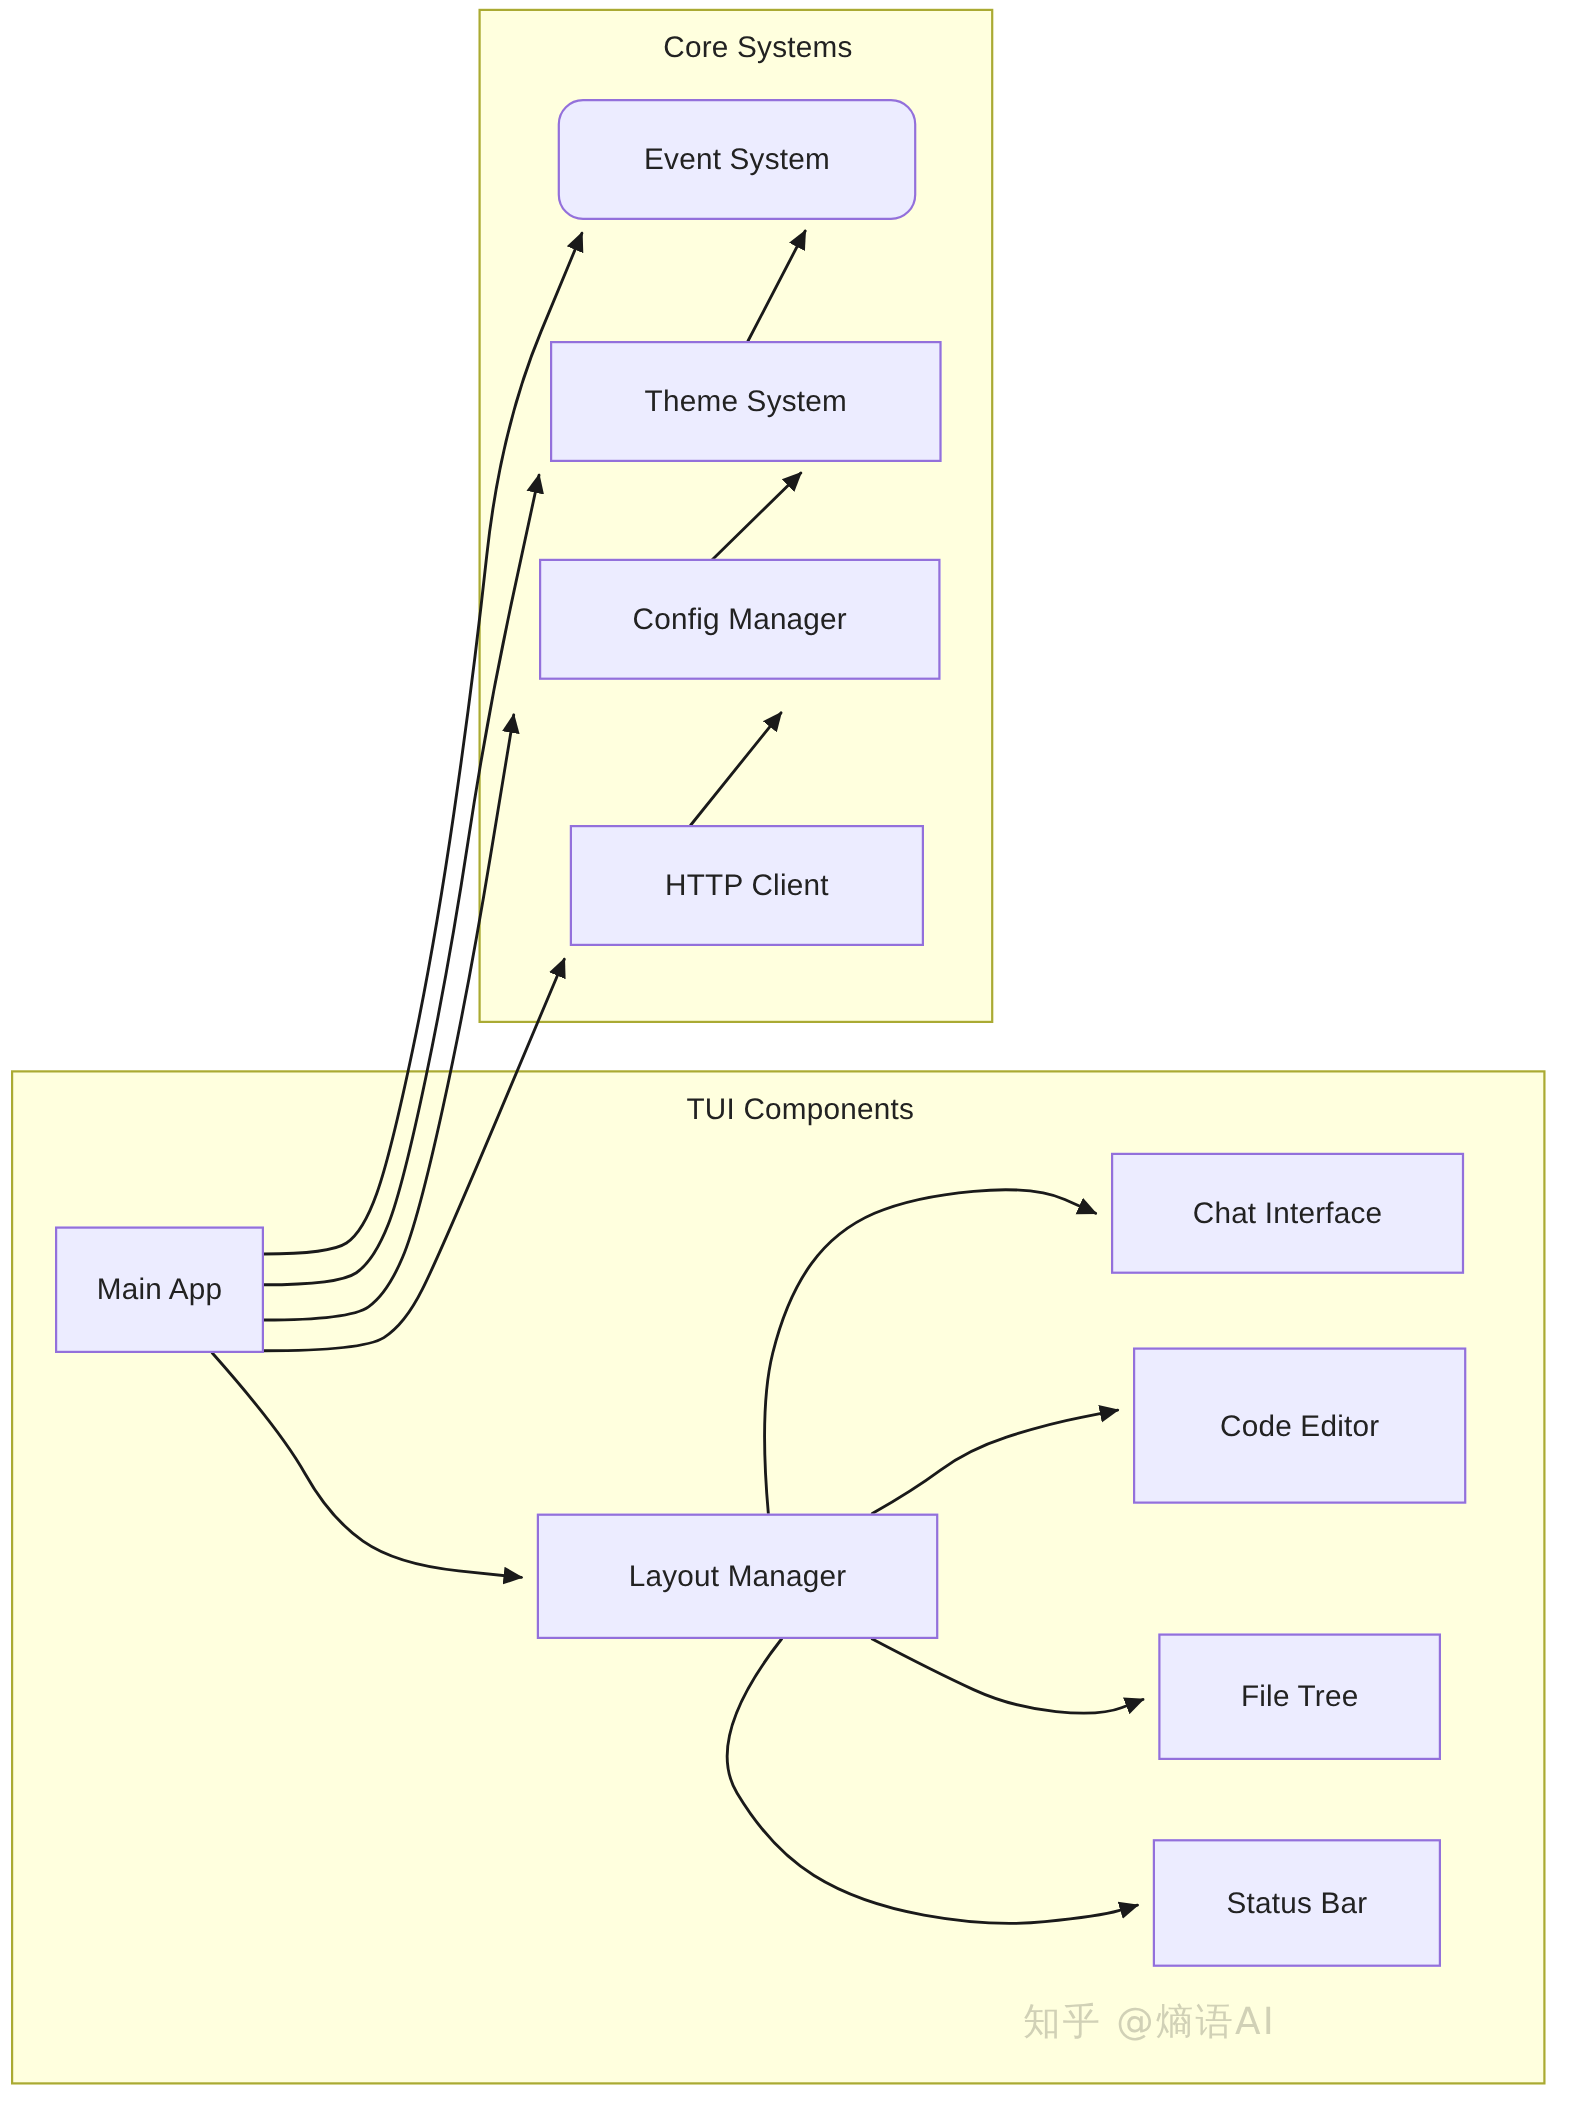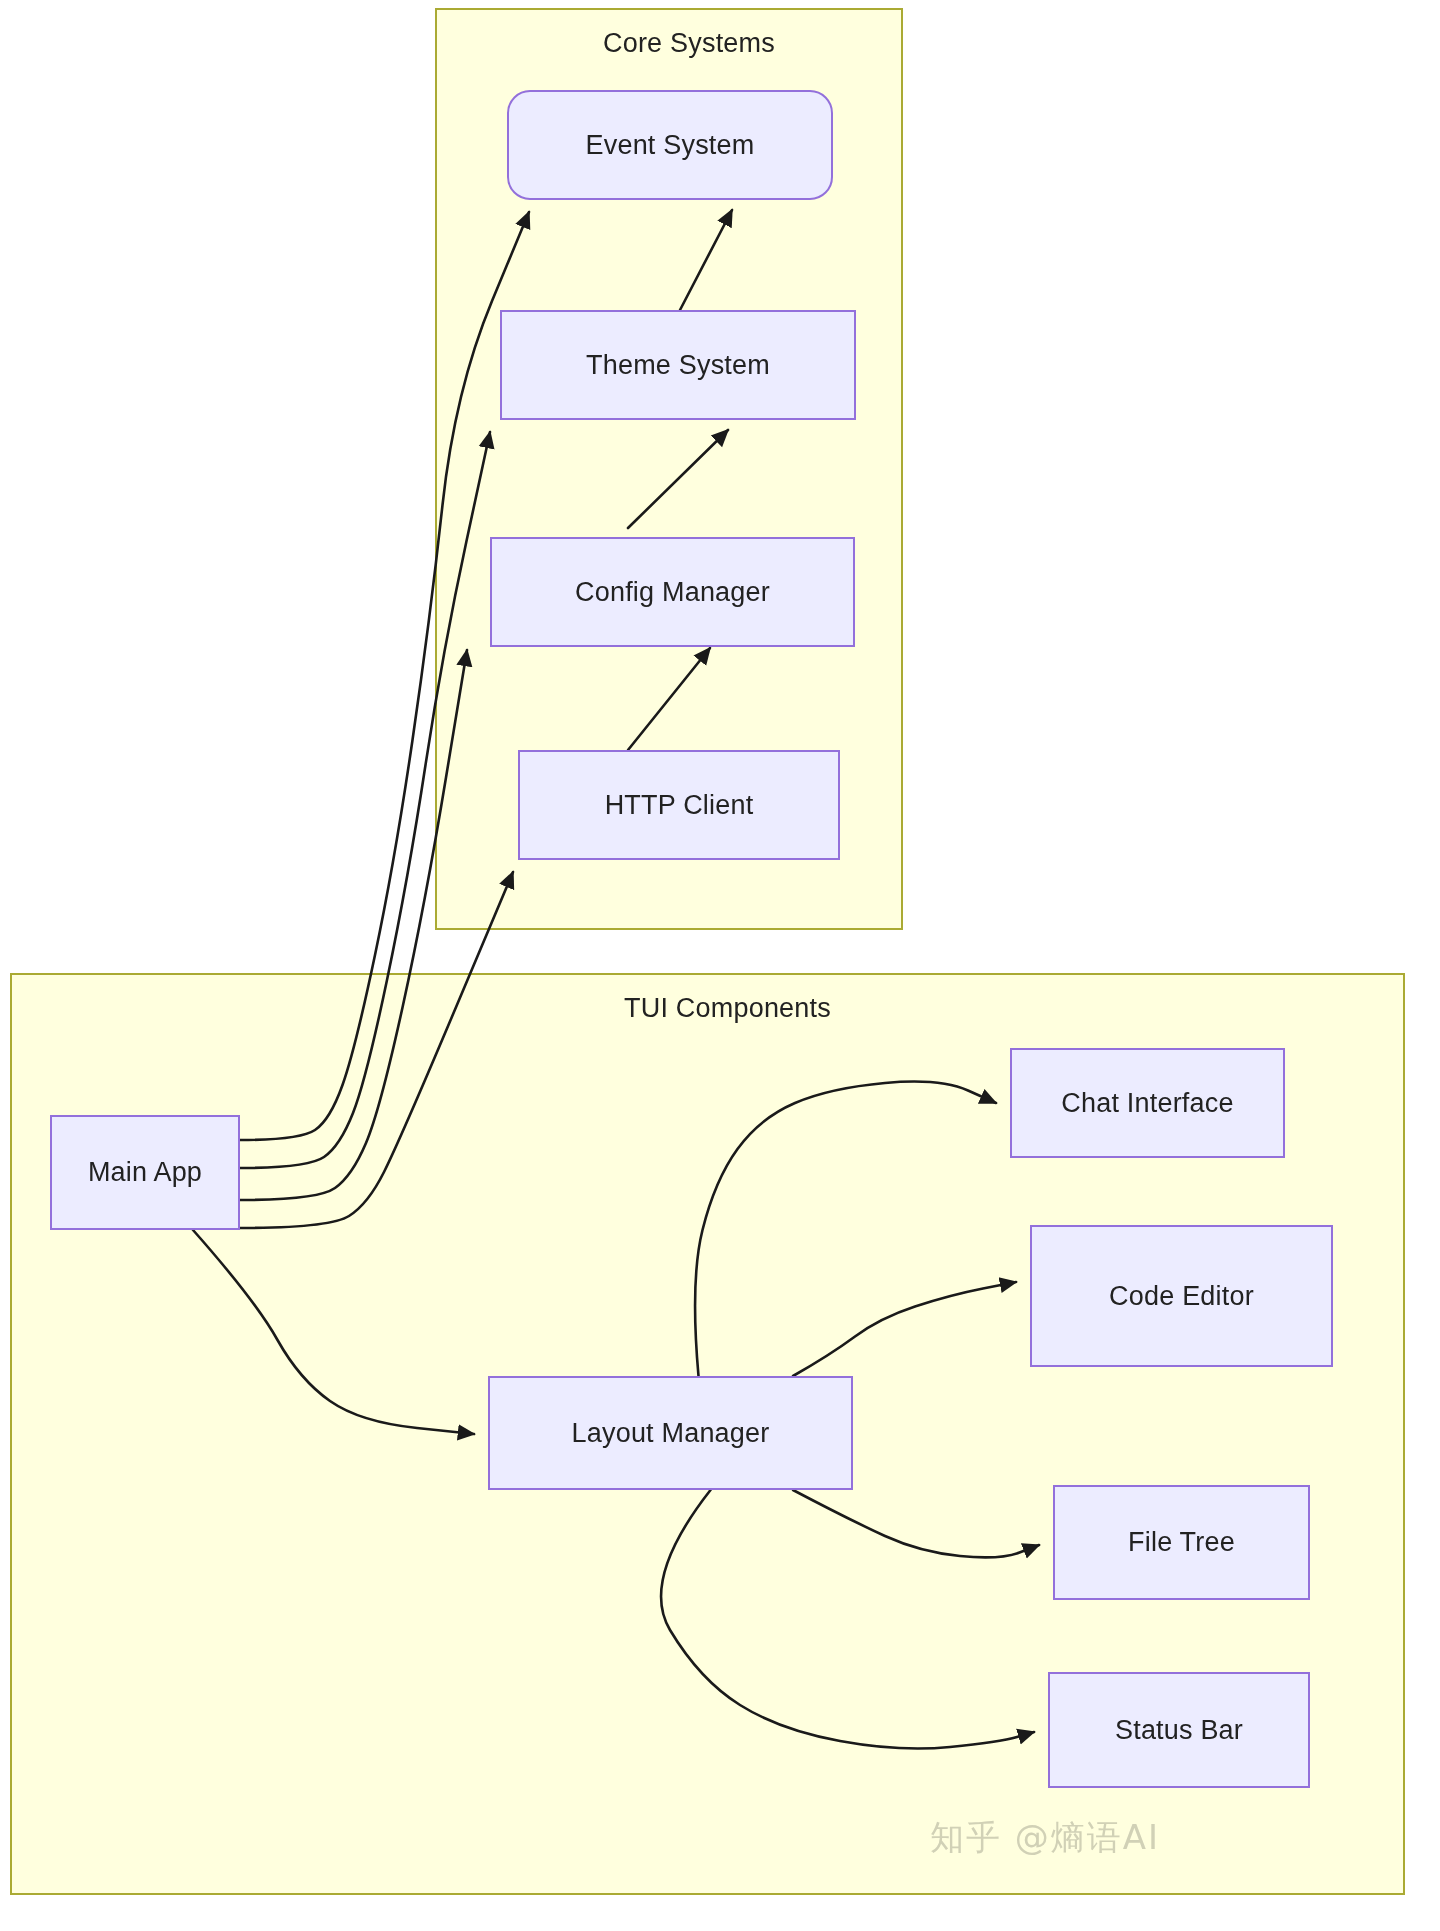--- a/index.html
+++ b/index.html
@@ -99,33 +99,33 @@
         <path d="M 710.5 1490 Q 640 1580 670 1630 Q 700 1680 740 1705 Q 780 1730 840 1741 Q 900 1752 950 1747 Q 1000 1742 1017 1737 L 1034 1732" marker-end="url(#arrow)"></path>
       </g>
   </svg>
 
   <div class="node" id="node-event-system" style="left: 507px; top: 90px; width: 326px; height: 110px; border-radius: 23px;">
     <span>Event System</span>
   </div>
   <div class="node" id="node-theme-system" style="left: 500px; top: 310px; width: 356px; height: 110px;">
     <span>Theme System</span>
   </div>
-  <div class="node" id="node-config-manager" style="left: 490px; top: 537px; width: 365px; height: 110px;">
+  <div class="node" id="node-config-manager" style="left: 490px; top: 508px; width: 365px; height: 110px;">
     <span>Config Manager</span>
   </div>
   <div class="node" id="node-http-client" style="left: 518px; top: 750px; width: 322px; height: 110px;">
     <span>HTTP Client</span>
   </div>
   <div class="node" id="node-main-app" style="left: 50px; top: 1115px; width: 190px; height: 115px;">
     <span>Main App</span>
   </div>
   <div class="node" id="node-layout-manager" style="left: 488px; top: 1376px; width: 365px; height: 114px; text-align: center;">
     <span>Layout Manager</span>
   </div>
-  <div class="node" id="node-chat-interface" style="left: 1010px; top: 1048px; width: 275px; height: 110px;">
+  <div class="node" id="node-chat-interface" style="left: 1010px; top: 1048px; width: 321px; height: 110px;">
     <span>Chat Interface</span>
   </div>
   <div class="node" id="node-code-editor" style="left: 1030px; top: 1225px; width: 303px; height: 142px;">
     <span>Code Editor</span>
   </div>
   <div class="node" id="node-file-tree" style="left: 1053px; top: 1485px; width: 257px; height: 115px;">
     <span>File Tree</span>
   </div>
   <div class="node" id="node-status-bar" style="left: 1048px; top: 1672px; width: 262px; height: 116px;">
     <span>Status Bar</span>

